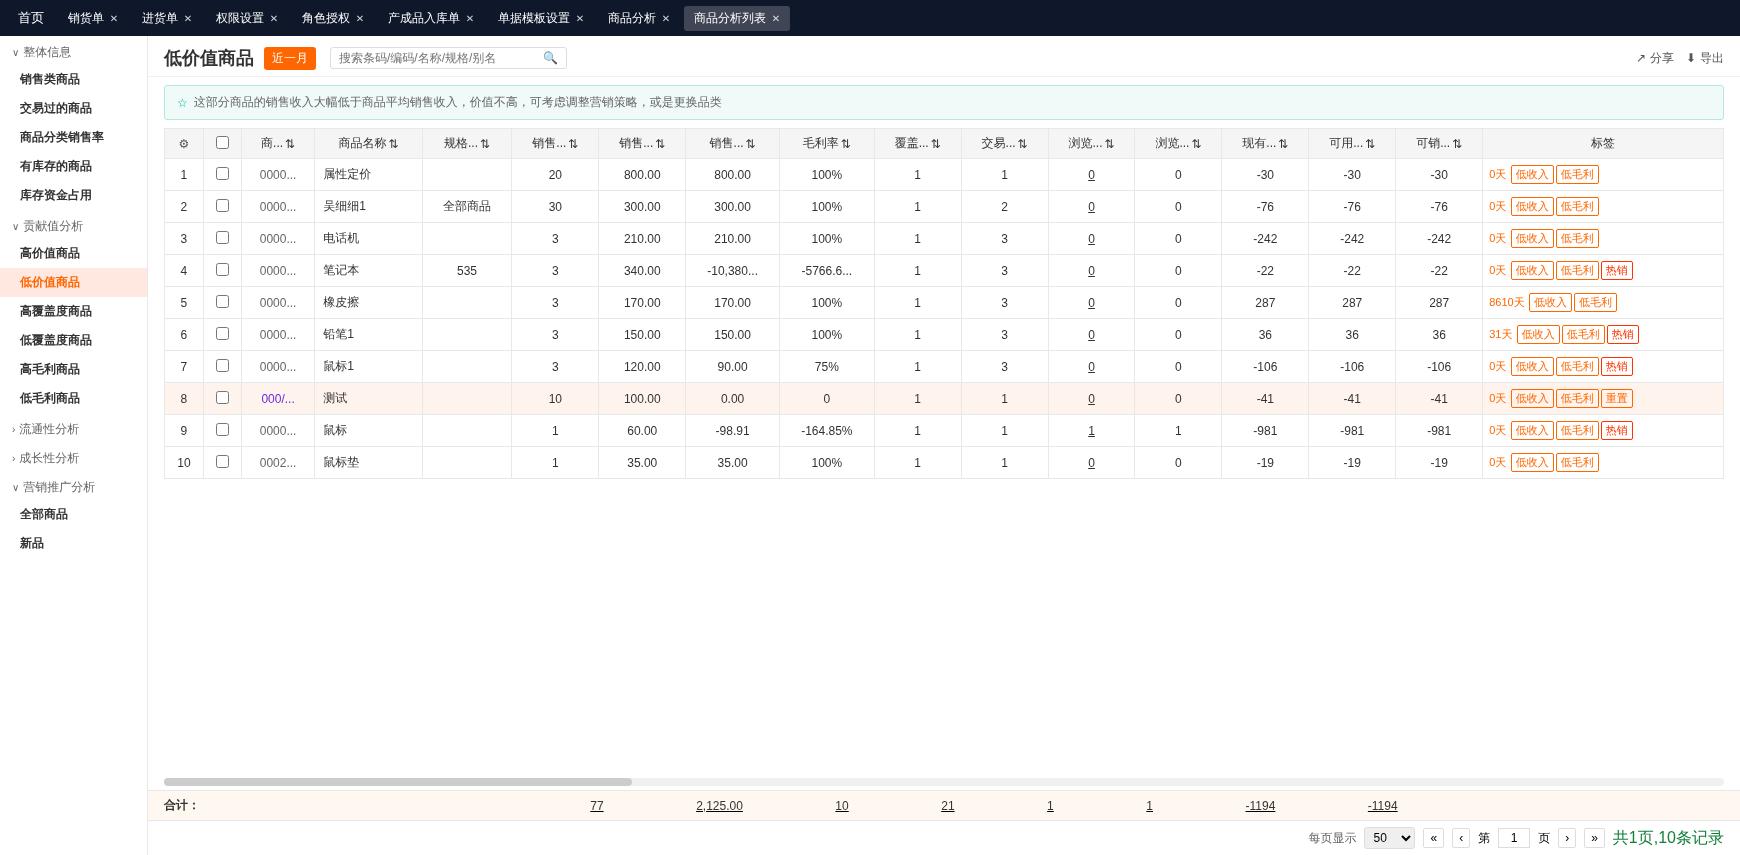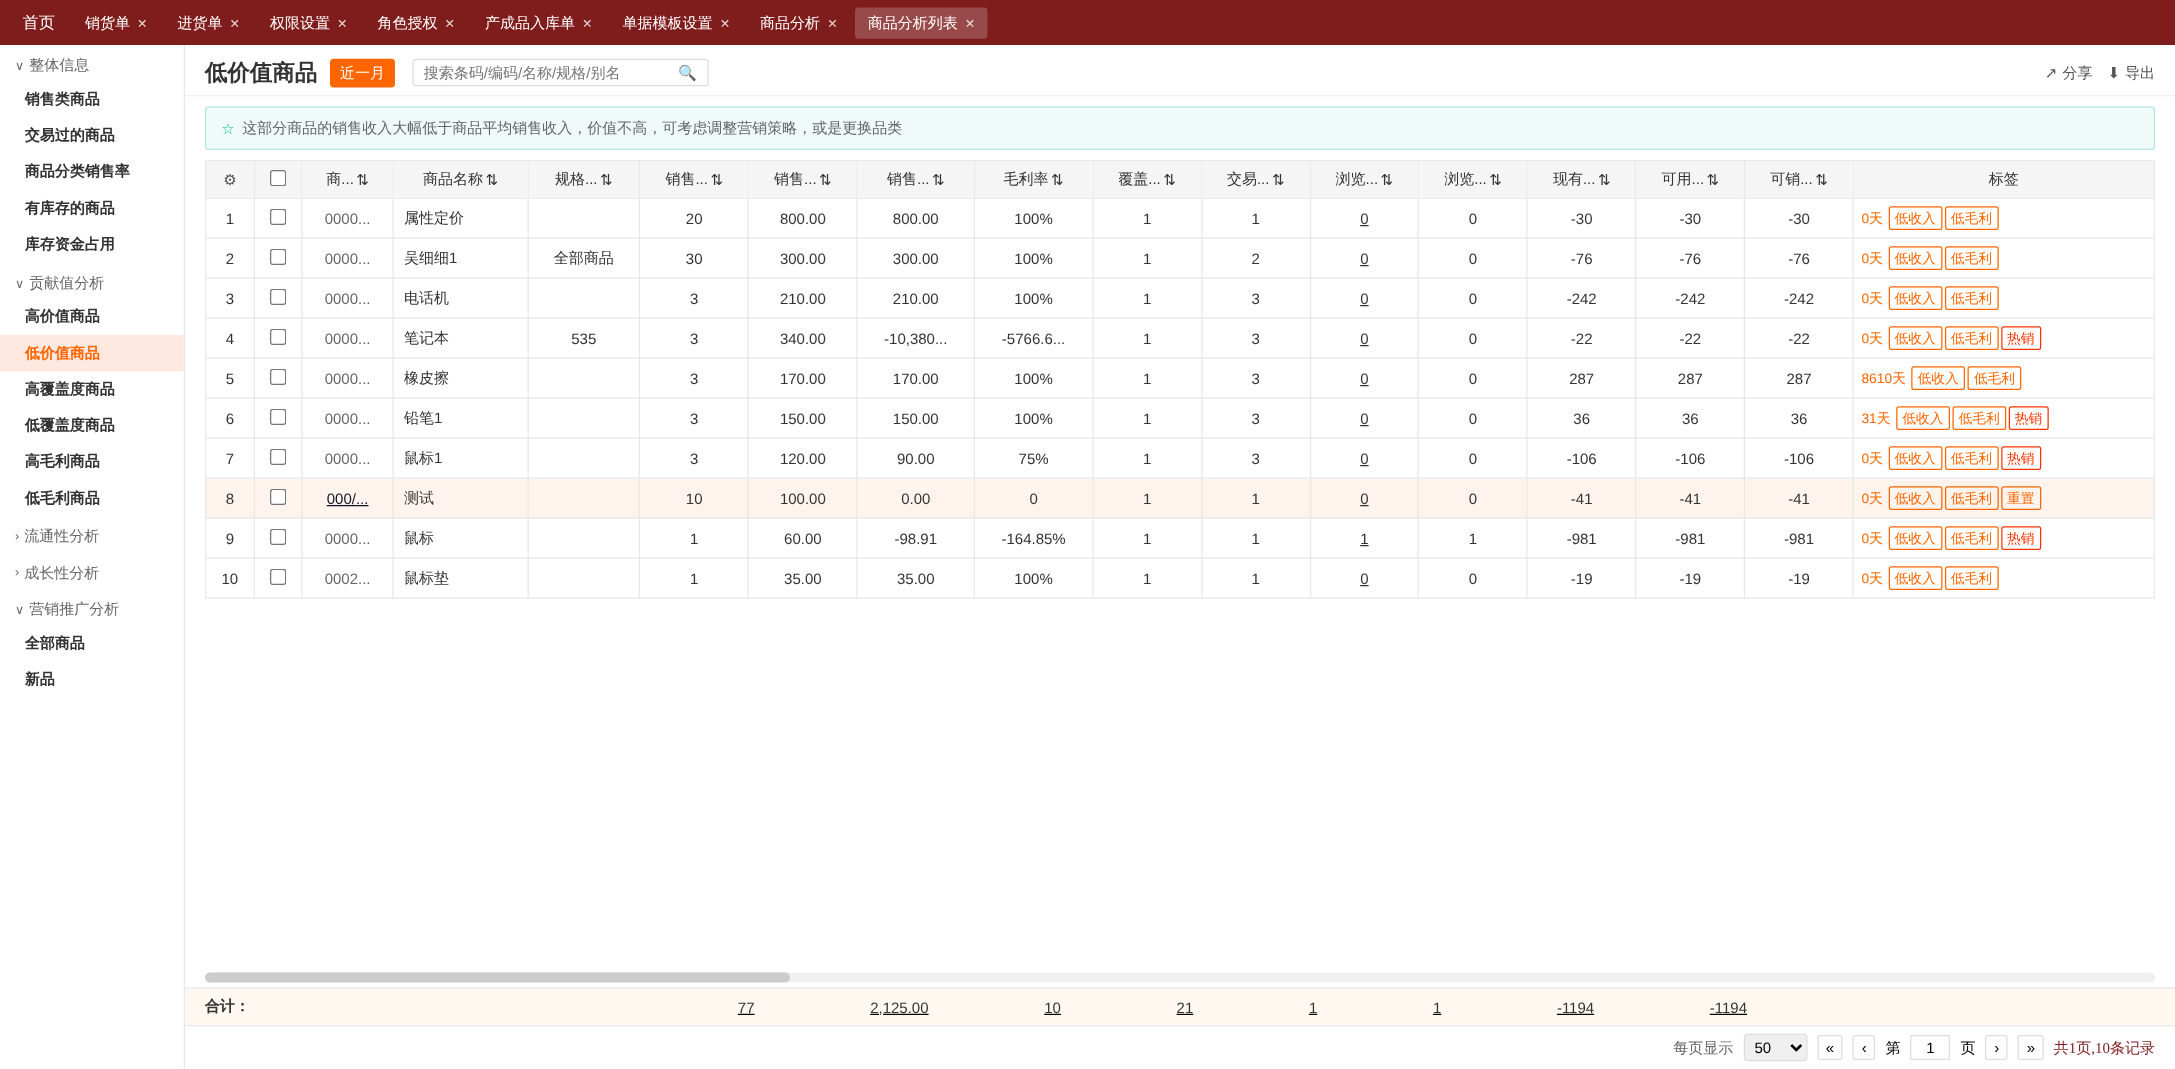--- a/index.html
+++ b/index.html
@@ -2,21 +2,21 @@
 <html><head>
   <meta charset="utf-8">
   <style>
     * { box-sizing: border-box; margin: 0; padding: 0; font-family: 'Microsoft YaHei', Arial, sans-serif; font-size: 12px; }
     body { background: #f5f5f5; overflow-x: hidden; }
 
     
     .top-nav {
       display: flex;
       align-items: center;
-      background: #7f1d1d;
+      background: #0f172a;
       height: 36px;
       padding: 0 8px;
       gap: 4px;
     }
     .nav-item {
       color: #fff;
       padding: 4px 10px;
       cursor: pointer;
       border-radius: 3px;
       white-space: nowrap;
@@ -230,21 +230,21 @@
       border-radius: 2px;
       font-size: 12px;
     }
     .page-input {
       width: 32px;
       border: 1px solid #ddd;
       text-align: center;
       padding: 2px;
       font-size: 12px;
     }
-    .page-info { color: #7f1d1d; font-size: 12px; font-family: Liberation Serif, serif; }
+    .page-info { color: #15803d; font-size: 16px; }
 
     
     .table-scrollbar {
       height: 8px;
       background: #f0f0f0;
       margin: 0 16px 4px;
       border-radius: 4px;
       position: relative;
     }
     .table-scrollbar-thumb {
@@ -527,21 +527,21 @@
               <td><span class="link-underline">0</span></td>
               <td>0</td>
               <td>-106</td>
               <td>-106</td>
               <td>-106</td>
               <td style="text-align: left; white-space: nowrap;"><span style="color:#ff6600;font-size:11px;">0天</span> <span class="tag tag-orange">低收入</span><span class="tag tag-orange">低毛利</span><span class="tag tag-red">热销</span></td>
             </tr>
             <tr class="highlighted">
               <td>8</td>
               <td><input type="checkbox" style="accent-color: rgb(255, 102, 0);"></td>
-              <td style="color: #0f172a; text-decoration: underline;">000/...</td>
+              <td style="color: #6d28d9;">000/...</td>
               <td style="text-align: left; padding-left: 8px;">测试</td>
               <td></td>
               <td>10</td>
               <td>100.00</td>
               <td>0.00</td>
               <td>0</td>
               <td>1</td>
               <td>1</td>
               <td><span class="link-underline">0</span></td>
               <td>0</td>

